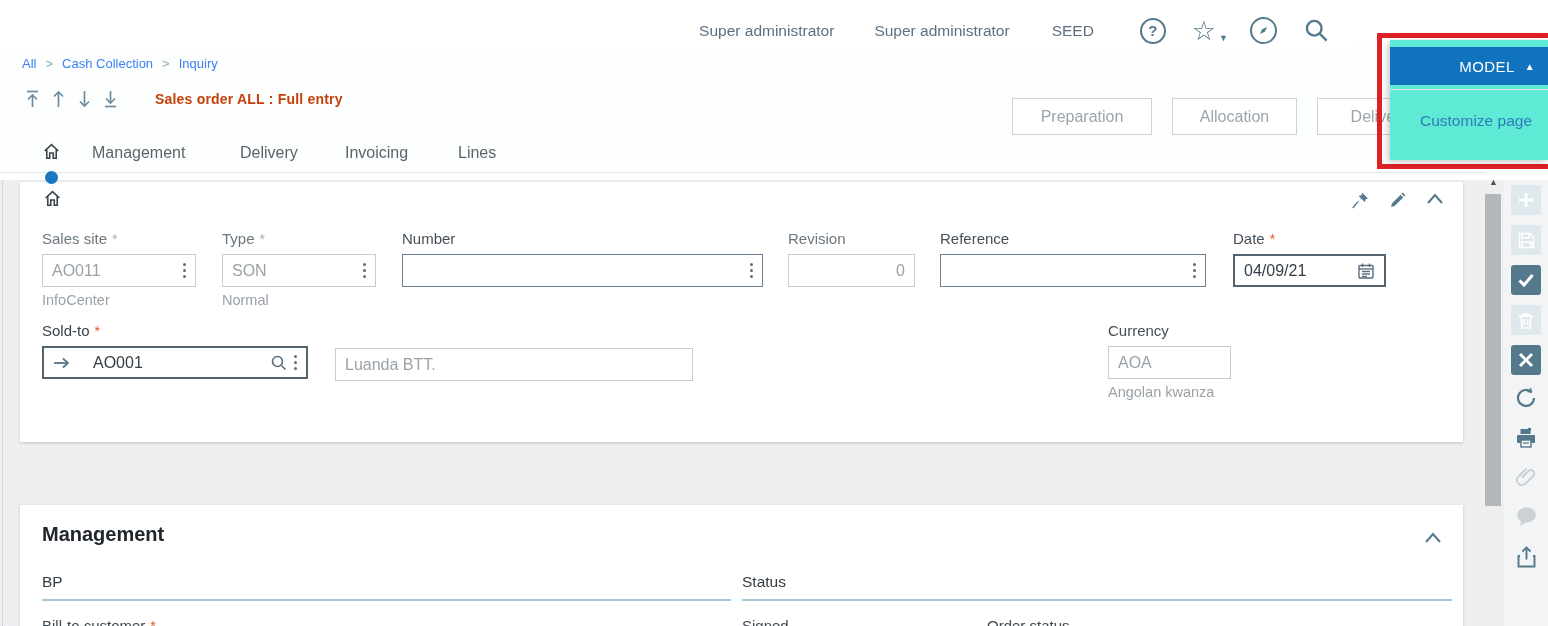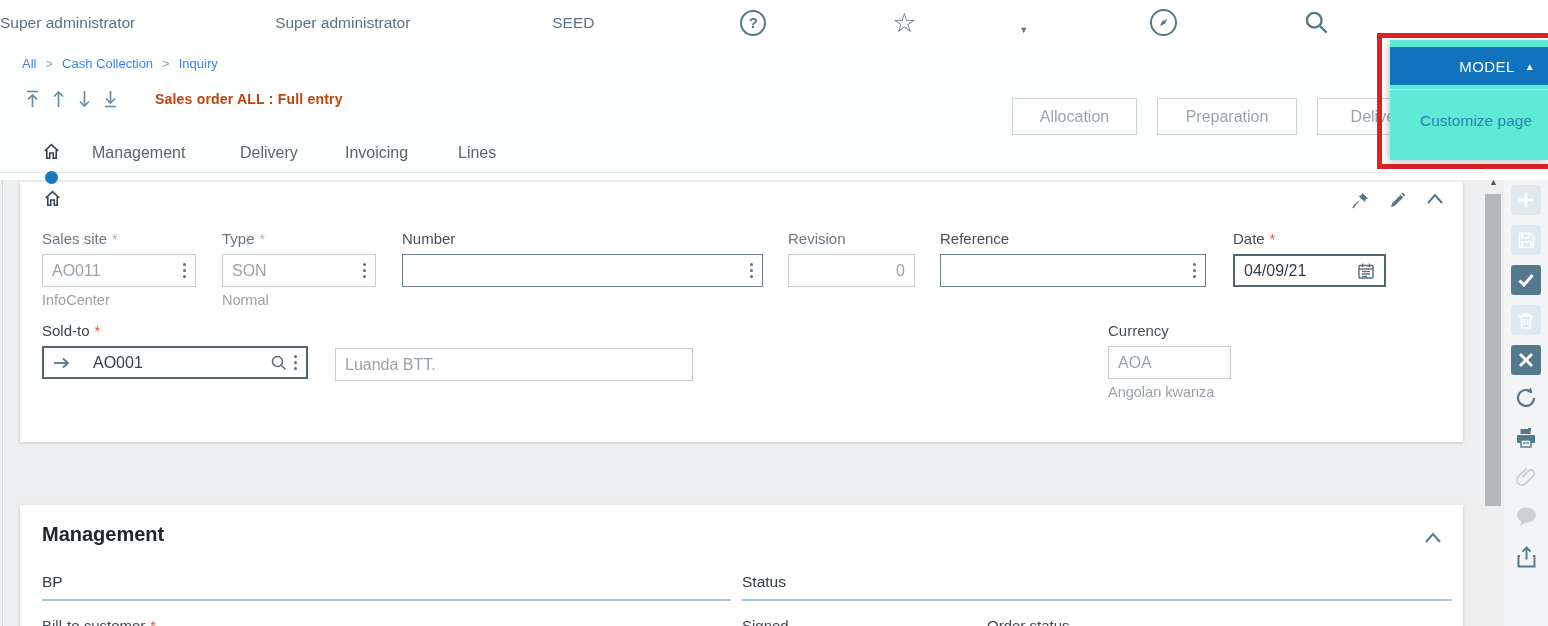--- a/index.html
+++ b/index.html
@@ -1,22 +1,22 @@
 <!DOCTYPE html>
 <html><head>
 <meta charset="utf-8">
 <style>
   * { margin:0; padding:0; box-sizing:border-box; }
   html,body { width:1548px; height:626px; overflow:hidden; background:#fff;
               font-family:"Liberation Sans", sans-serif; }
   body { position:relative; color:#3c464e; }
 
   
-  .topbar { position:absolute; top:0; left:0; width:1352px; height:45px; background:#fff;
-            display:flex; align-items:center; justify-content:space-between; padding-right:18px; z-index:20;}
+  .topbar { position:absolute; top:8px; left:0; width:1352px; height:45px; background:#fff;
+            display:flex; align-items:center; justify-content:flex-end; padding-right:18px; z-index:20;}
   .topbar .txt { font-size:15.5px; color:#5c7082; }
   .t-name { margin-right:40px; } .t-role { margin-right:42px; } .t-seed { margin-right:46px; }
   .tb-ic { display:flex; align-items:center; justify-content:center; color:#54788c; }
   .help-circ { width:26px; height:26px; border:2px solid #54788c; border-radius:50%;
                font-size:15px; font-weight:bold; margin-right:26px; }
   .star { font-size:27px; line-height:26px; margin-right:3px; }
   .star-caret { font-size:9px; margin-top:14px; margin-right:22px; }
   .compass { width:27px; height:27px; border:2px solid #54788c; border-radius:50%; margin-right:26px; }
   .searchic { margin-right:4px; }
 
@@ -167,22 +167,22 @@
           <line x1="3" y1="17.5" x2="14" y2="17.5"></line>
             <line x1="8.5" y1="2" x2="8.5" y2="14"></line>
             <polyline points="4,9.5 8.5,14 13,9.5"></polyline>
           </svg>
         </span>
     </div>
     <span class="ptitle">Sales order ALL : Full entry</span>
   </div>
 
   <div class="hbtns">
+    <div class="hbtn w140">Preparation</div>
     <div class="hbtn">Allocation</div>
-    <div class="hbtn w140">Preparation</div>
     <div class="hbtn">Delivery</div>
   </div>
 
   <div class="tabrow">
     <span class="tab-home">
       <svg width="21" height="21" viewBox="0 0 20 20" fill="none" stroke="currentColor" stroke-width="1.5">
         <path d="M3.5 9.5 L10 3.5 L16.5 9.5"></path>
           <path d="M5.5 8 V16.5 H8.3 V11.5 H11.7 V16.5 H14.5 V8"></path>
         </svg>
     </span>

